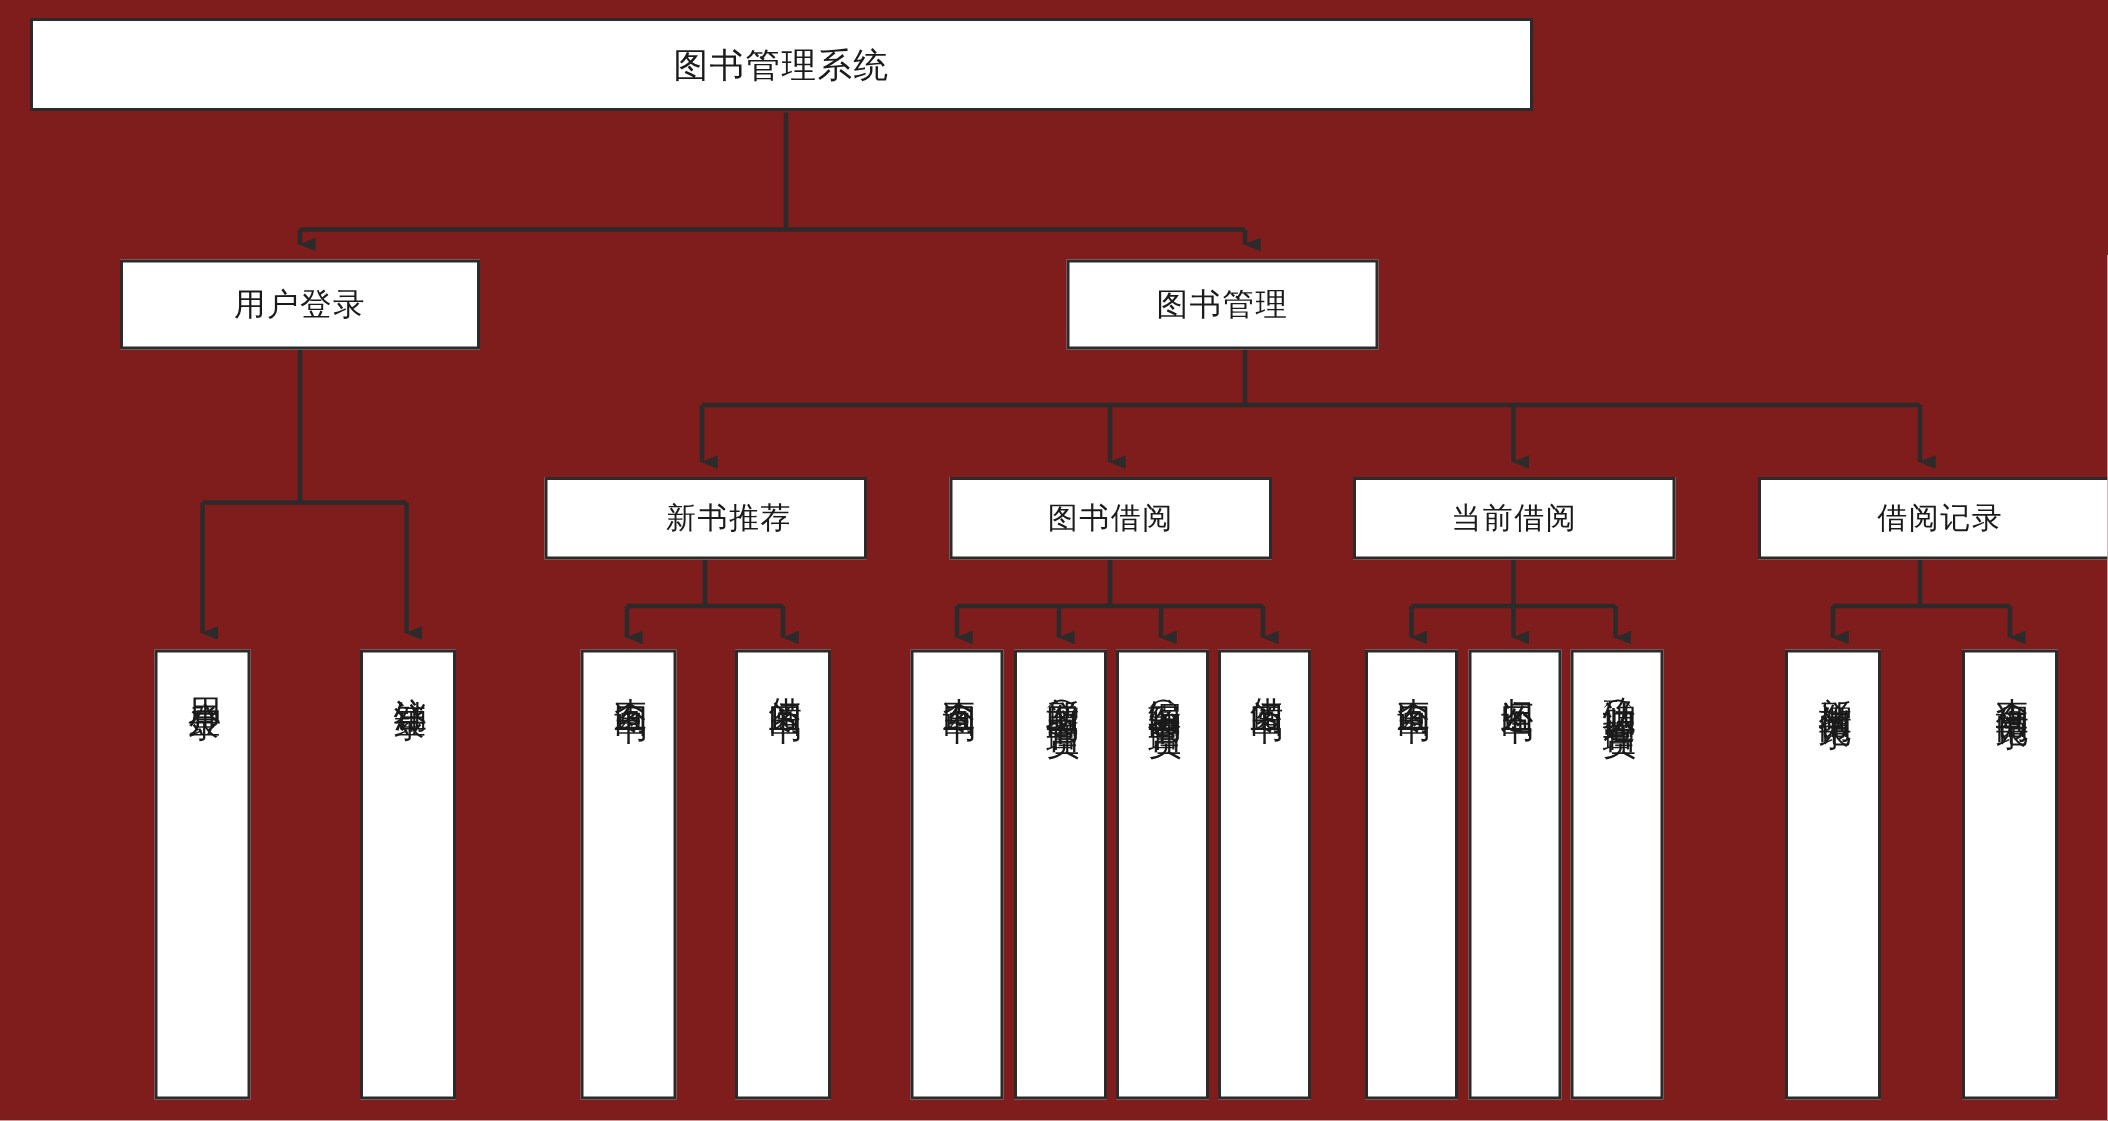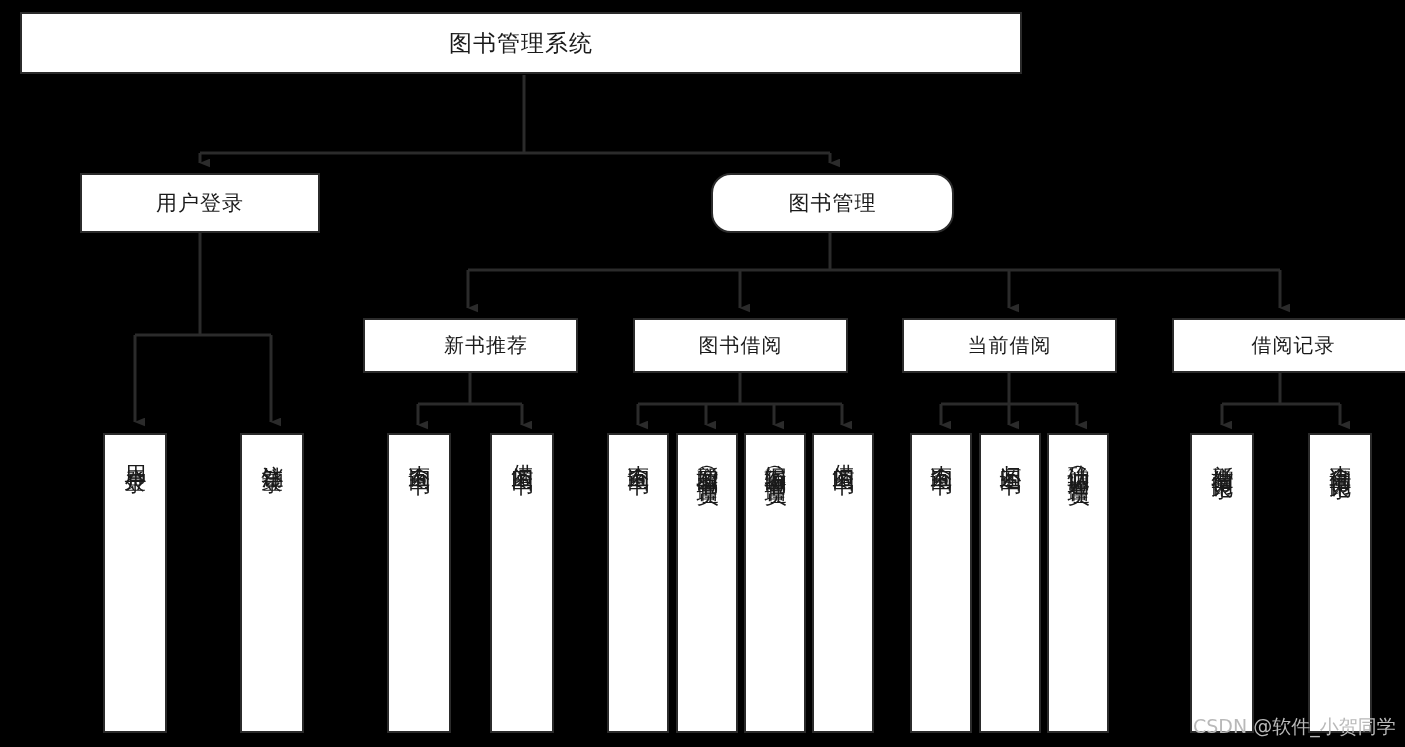--- a/index.html
+++ b/index.html
@@ -7,21 +7,21 @@
     padding: 0;
     background: #ffffff;
   }
   body {
     font-family: "DejaVu Sans", "Liberation Sans", sans-serif;
   }
   #canvas {
     position: relative;
     width: 1405px;
     height: 747px;
-    background: #000000;
+    background: #7f1d1d;
     overflow: hidden;
   }
   #edges {
     position: absolute;
     left: 0;
     top: 0;
     width: 1405px;
     height: 747px;
     pointer-events: none;
   }
@@ -129,21 +129,21 @@
     </g>
   </svg>
 
   <div class="node root" style="left:20px; top:12px; width:1002px; height:62px;">
     <span class="htext">图书管理系统</span>
   </div>
 
   <div class="node lvl1" style="left:80px; top:173px; width:240px; height:60px;">
     <span class="htext">用户登录</span>
   </div>
-  <div class="node lvl1" style="left:711px; top:173px; width:243px; height:60px;border-radius:20px;">
+  <div class="node lvl1" style="left:711px; top:173px; width:208px; height:60px;">
     <span class="htext">图书管理</span>
   </div>
 
   <div class="node lvl2" style="left:363px; top:318px; width:215px; height:55px;padding-left:31px;">
     <span class="htext">新书推荐</span>
   </div>
   <div class="node lvl2" style="left:902px; top:318px; width:215px; height:55px;">
     <span class="htext">当前借阅</span>
   </div>
   <div class="node lvl2" style="left:633px; top:318px; width:215px; height:55px;">
@@ -190,15 +190,14 @@
     <span class="vtext">确认归还（管理员）</span>
   </div>
 
   <div class="node leaf" style="left:1190px; top:433px; width:64px; height:300px;">
     <span class="vtext">新增借阅记录</span>
   </div>
   <div class="node leaf" style="left:1308px; top:433px; width:64px; height:300px;">
     <span class="vtext">查询借阅记录</span>
   </div>
 
-  <div id="watermark">CSDN @软件_小贺同学</div>
 
 </div>
 
 </body></html>

